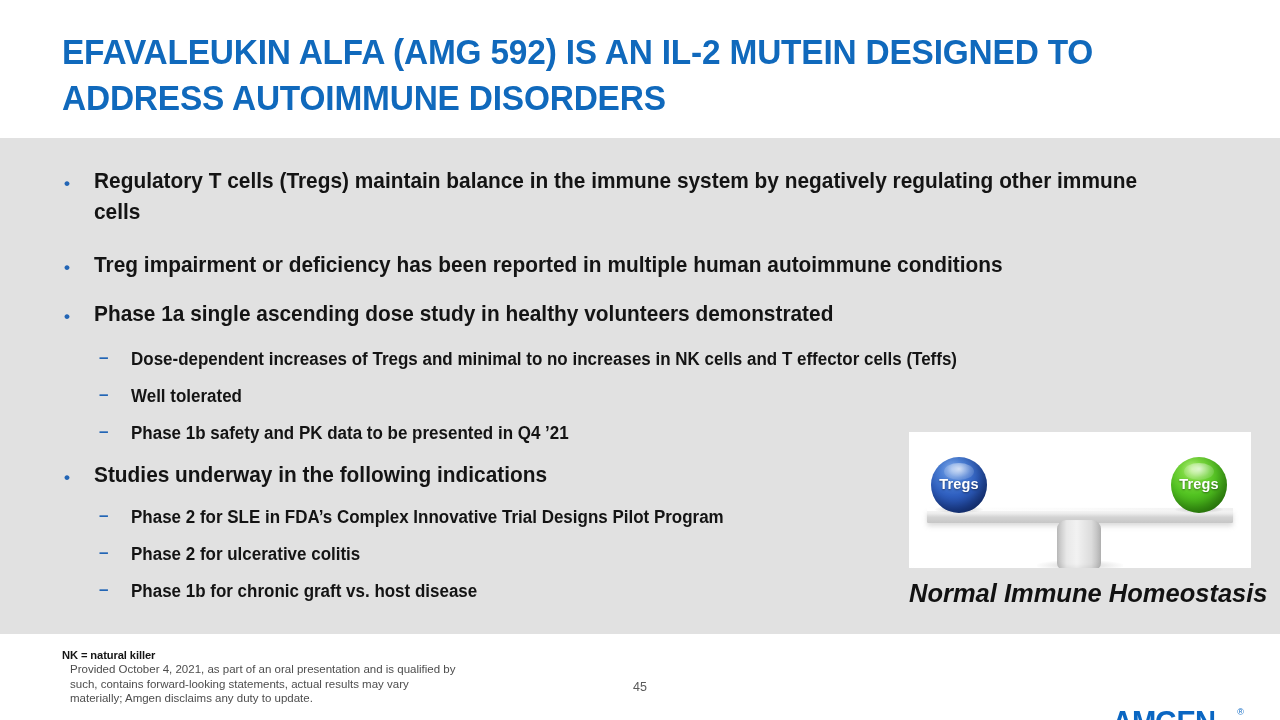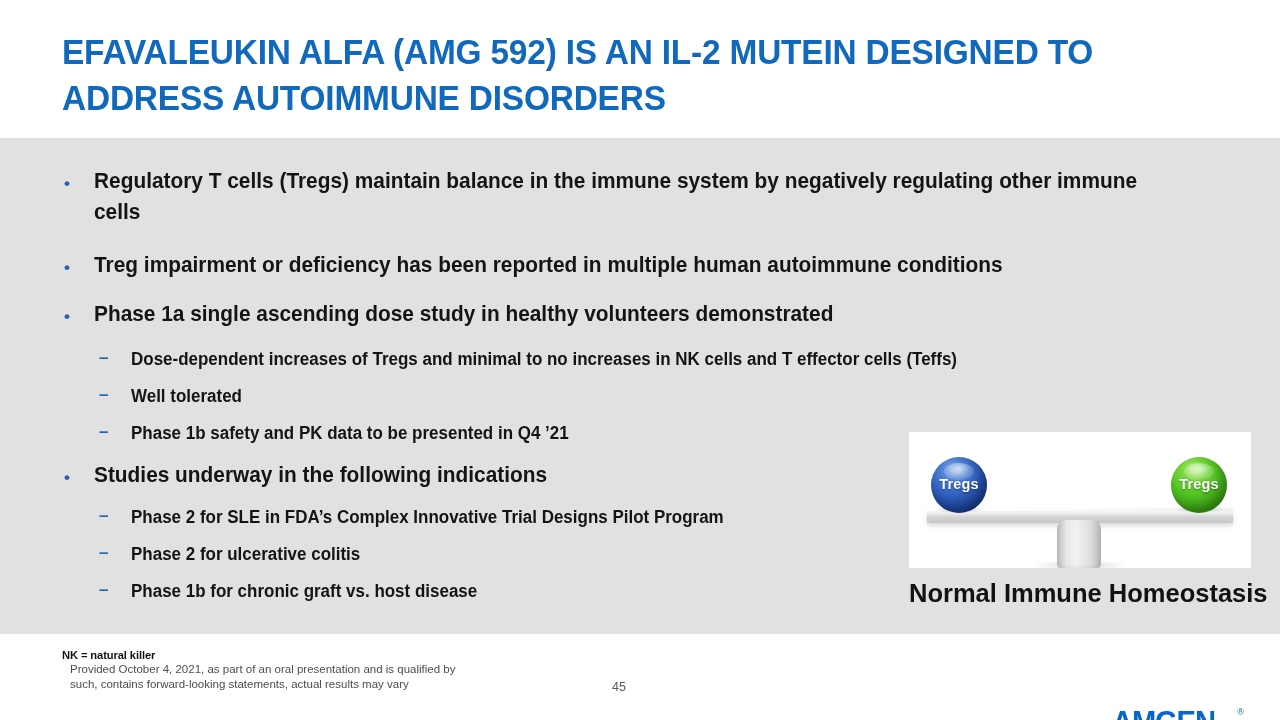--- a/index.html
+++ b/index.html
@@ -205,20 +205,21 @@
   #contact-right { left: 266px; }
 
   #scale-caption {
     position: absolute;
     left: 909px;
     top: 578px;
     width: 350px;
     text-align: center;
     color: #121212;
     font-family: "Liberation Sans", sans-serif;
+    font-style: italic;
     font-weight: bold;
     font-size: 25.5px;
     line-height: 30px;
     white-space: nowrap;
   }
 
   
   #footnote-abbrev {
     position: absolute;
     left: 62px;
@@ -241,21 +242,21 @@
     line-height: 14.5px;
     font-family: "Liberation Sans", sans-serif;
     margin-left: 8px;
   }
   #disclaimer div { white-space: nowrap; }
   #page-number {
     position: absolute;
     left: 612px;
     top: 680px;
     width: 56px;
-    text-align: left;
+    text-align: center;
     color: #5A5A5A;
     font-size: 12.5px;
   }
 
   
   #amgen-logo {
     position: absolute;
     left: 1112px;
     top: 660px;
     width: 132px;
@@ -369,20 +370,21 @@
   </div>
 </div>
 
 <div id="scale-caption">Normal Immune Homeostasis</div>
 
 <div id="footnote-abbrev">NK = natural killer</div>
 
 <div id="disclaimer">
   <div>Provided October 4, 2021, as part of an oral presentation and is qualified by</div>
   <div>such, contains forward-looking statements, actual results may vary</div>
+  <div>materially; Amgen disclaims any duty to update.</div>
 </div>
 
 <div id="page-number">45</div>
 
 <div id="amgen-logo">
   <div id="amgen-wordmark">AMGEN</div>
   <span id="amgen-reg">®</span>
 </div>
 
 </body></html>

